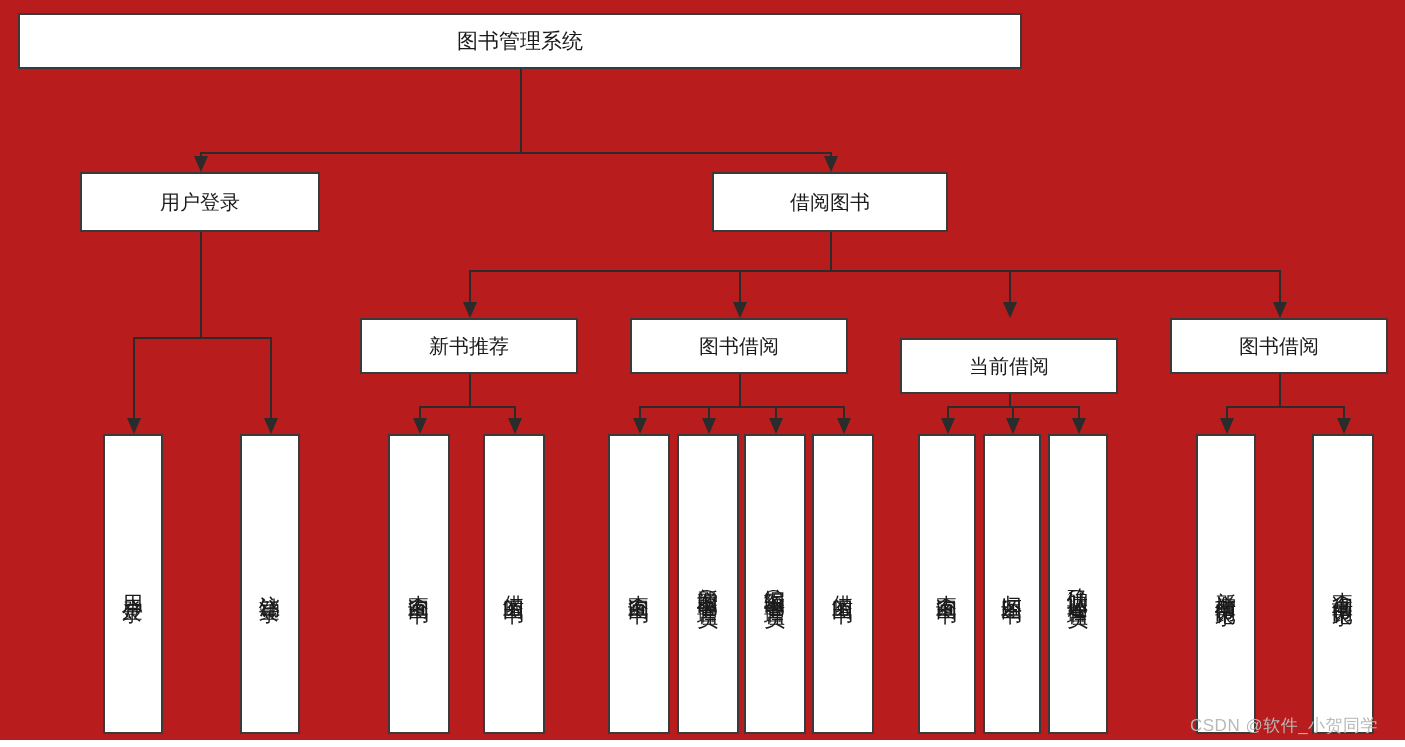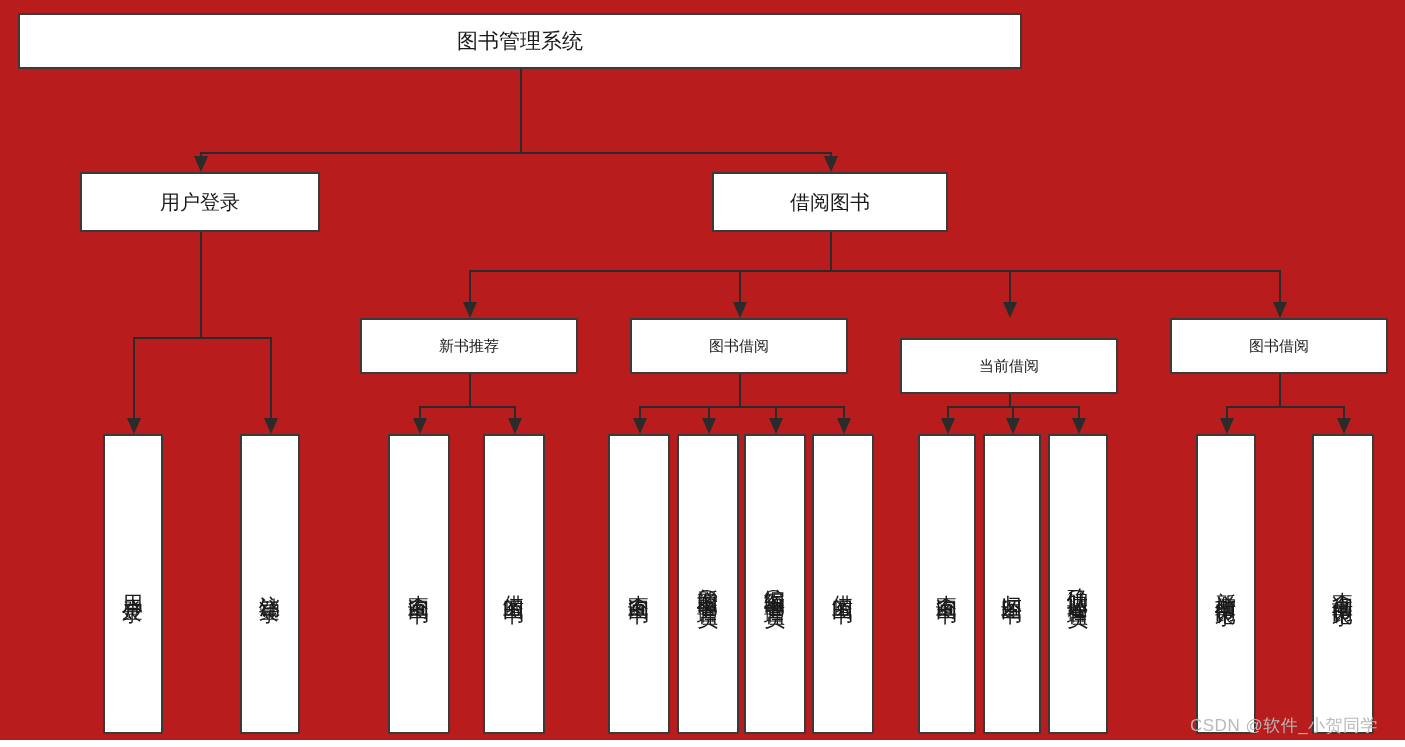--- a/index.html
+++ b/index.html
@@ -28,21 +28,21 @@
     justify-content: center;
     line-height: 1.12;
   }
   .node .label {
     display: block;
     text-align: center;
     white-space: nowrap;
   }
   .node.root .label { font-size: 21px; }
   .node.lvl1 .label { font-size: 20px; }
-  .node.lvl2 .label { font-size: 15px; }
+  .node.lvl2 .label { font-size: 20px; }
   .node.leaf {
     align-items: center;
     justify-content: center;
   }
   .node.leaf .label {
     writing-mode: vertical-rl;
     text-orientation: upright;
     font-size: 21px;
     letter-spacing: 3px;
     line-height: 1;

